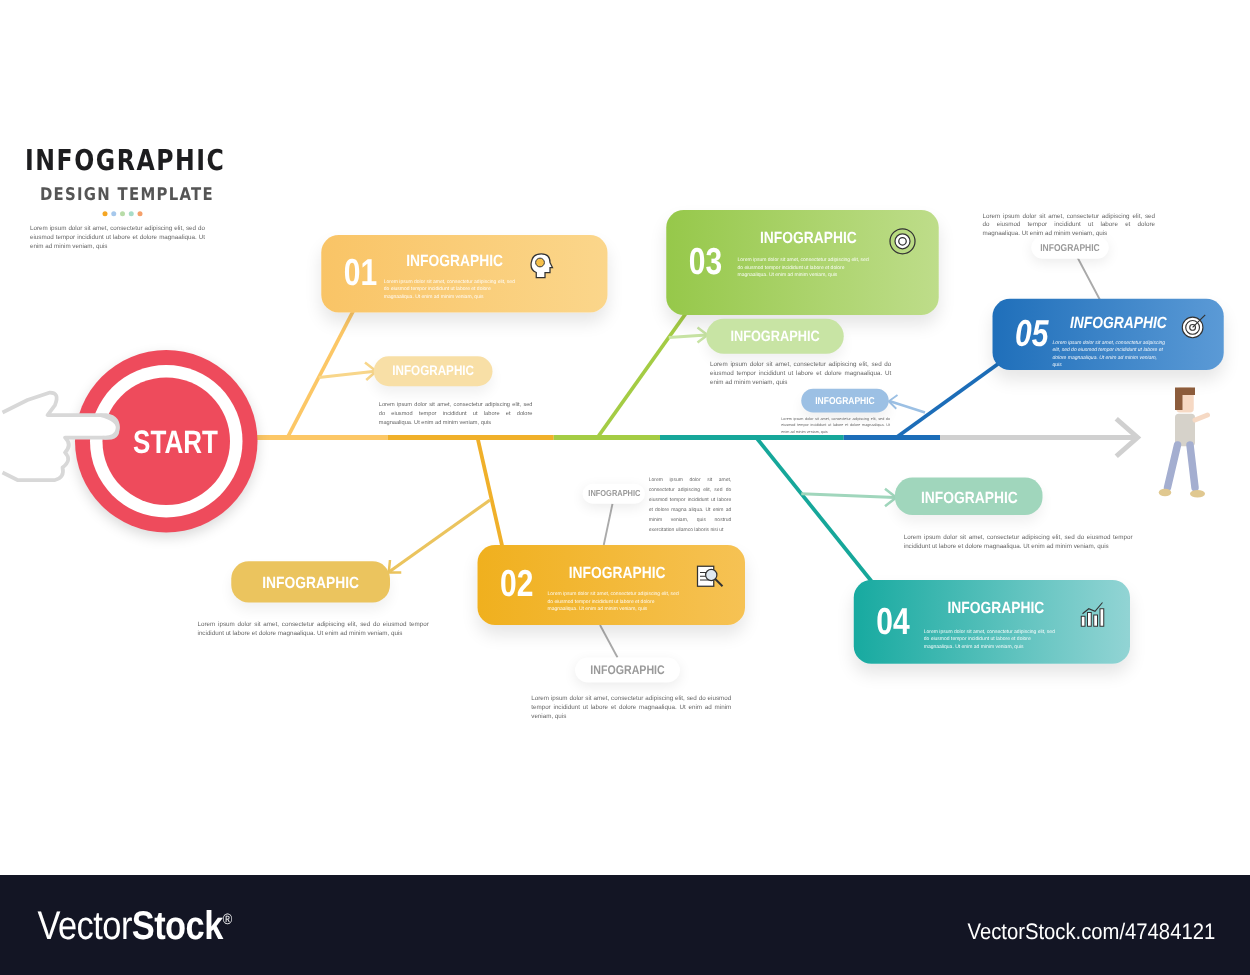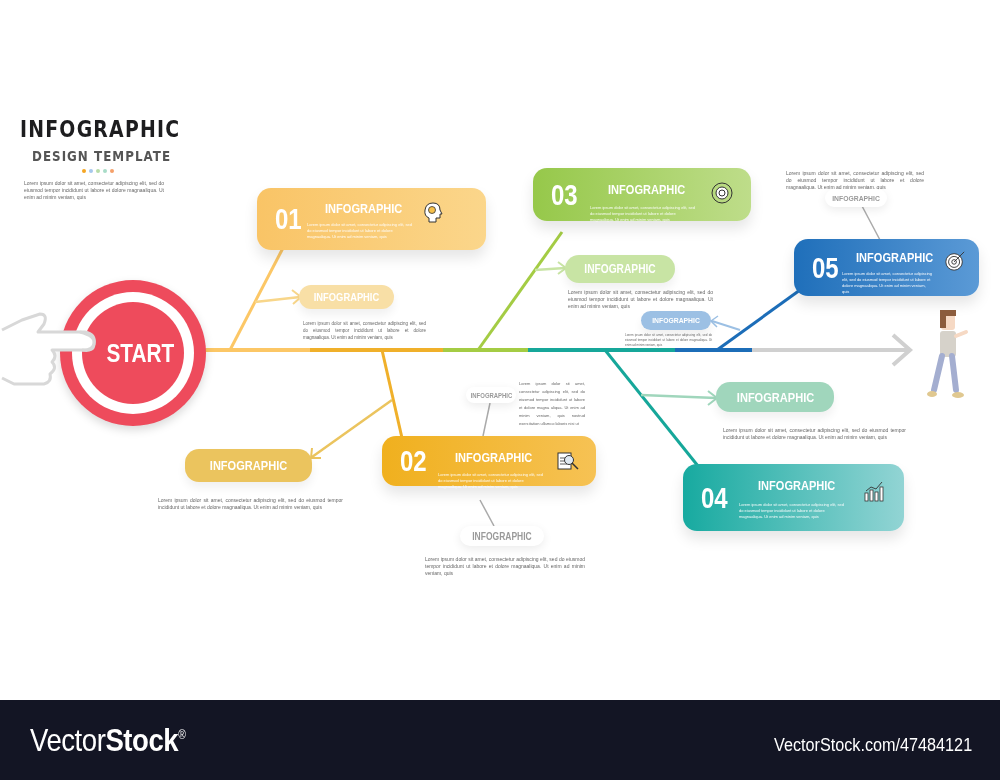--- a/index.html
+++ b/index.html
@@ -86,35 +86,35 @@
 <div class="abs card" style="left:257px;top:188px;width:229px;height:62px;background:linear-gradient(90deg,#f9c466,#fbd68b);">
   <span class="num">01</span>
   <span class="ctitle" style="left:68px;top:13px;">INFOGRAPHIC</span>
   <span class="clorem" style="left:50px;top:34px;width:108px;">Lorem ipsum dolor sit amet, consectetur adipiscing elit, sed do eiusmod tempor incididunt ut labore et dolore magnaaliqua. Ut enim ad minim veniam, quis</span>
   <svg class="cicon" style="left:164px;top:12px;" viewBox="0 0 24 24">
     <path d="M8,22 L8,18 Q3,16 4,10 Q5,3 12,3 Q19,3 19,10 L21,14 L19,14 L19,18 L15,18 L15,22 Z" fill="#fff" stroke="#333" stroke-width="1"></path>
     <circle cx="11" cy="10" r="3.5" fill="#f6c04a" stroke="#333" stroke-width="0.8"></circle>
   </svg>
 </div>
 
-<div class="abs card" style="left:382px;top:436px;width:214px;height:50px;background:linear-gradient(90deg,#f0b01e,#f6c254);">
+<div class="abs card" style="left:382px;top:436px;width:214px;height:64px;background:linear-gradient(90deg,#f0b01e,#f6c254);">
   <span class="num">02</span>
   <span class="ctitle" style="left:73px;top:14px;">INFOGRAPHIC</span>
   <span class="clorem" style="left:56px;top:36px;width:110px;">Lorem ipsum dolor sit amet, consectetur adipiscing elit, sed do eiusmod tempor incididunt ut labore et dolore magnaaliqua. Ut enim ad minim veniam, quis</span>
   <svg class="cicon" style="left:174px;top:14px;" viewBox="0 0 24 24">
     <rect x="2" y="3" width="13" height="16" fill="#fff" stroke="#333" stroke-width="1"></rect>
     <line x1="4" y1="8" x2="9" y2="8" stroke="#333" stroke-width="0.8"></line>
     <line x1="4" y1="11" x2="9" y2="11" stroke="#333" stroke-width="0.8"></line>
     <line x1="4" y1="14" x2="11" y2="14" stroke="#333" stroke-width="0.8"></line>
     <circle cx="13" cy="10" r="4.5" fill="#dfe8f0" stroke="#333" stroke-width="1"></circle>
     <line x1="16" y1="13" x2="22" y2="19" stroke="#333" stroke-width="1.5"></line>
   </svg>
 </div>
 
-<div class="abs card" style="left:533px;top:168px;width:218px;height:53px;background:linear-gradient(90deg,#96c84a,#bedd8a);">
+<div class="abs card" style="left:533px;top:168px;width:218px;height:84px;background:linear-gradient(90deg,#96c84a,#bedd8a);">
   <span class="num">03</span>
   <span class="ctitle" style="left:75px;top:14px;">INFOGRAPHIC</span>
   <span class="clorem" style="left:57px;top:37px;width:110px;">Lorem ipsum dolor sit amet, consectetur adipiscing elit, sed do eiusmod tempor incididunt ut labore et dolore magnaaliqua. Ut enim ad minim veniam, quis</span>
   <svg class="cicon" style="left:177px;top:13px;" viewBox="0 0 24 24">
     <circle cx="12" cy="12" r="10" fill="none" stroke="#333" stroke-width="1"></circle>
     <circle cx="12" cy="12" r="6" fill="#fff" stroke="#333" stroke-width="1"></circle>
     <circle cx="12" cy="12" r="3" fill="none" stroke="#333" stroke-width="1"></circle>
   </svg>
 </div>
 
@@ -124,21 +124,21 @@
   <span class="clorem" style="left:56px;top:38px;width:110px;">Lorem ipsum dolor sit amet, consectetur adipiscing elit, sed do eiusmod tempor incididunt ut labore et dolore magnaaliqua. Ut enim ad minim veniam, quis</span>
   <svg class="cicon" style="left:180px;top:15px;" viewBox="0 0 24 24">
     <rect x="2" y="14" width="3" height="8" fill="#fff" stroke="#333" stroke-width="0.8"></rect>
     <rect x="7" y="11" width="3" height="11" fill="#fff" stroke="#333" stroke-width="0.8"></rect>
     <rect x="12" y="13" width="3" height="9" fill="#fff" stroke="#333" stroke-width="0.8"></rect>
     <rect x="17" y="8" width="3" height="14" fill="#fff" stroke="#333" stroke-width="0.8"></rect>
     <polyline points="3,12 8,8 13,10 19,3" fill="none" stroke="#333" stroke-width="0.9"></polyline>
   </svg>
 </div>
 
-<div class="abs card" style="left:794px;top:239px;width:185px;height:57px;background:linear-gradient(90deg,#1f6fba,#5b9ad6);">
+<div class="abs card" style="left:794px;top:239px;width:185px;height:57px;background:linear-gradient(90deg,#1f6fba,#5b9ad6);font-style:italic;">
   <span class="num">05</span>
   <span class="ctitle" style="left:62px;top:11px;">INFOGRAPHIC</span>
   <span class="clorem" style="left:48px;top:32px;width:92px;">Lorem ipsum dolor sit amet, consectetur adipiscing elit, sed do eiusmod tempor incididunt ut labore et dolore magnaaliqua. Ut enim ad minim veniam, quis</span>
   <svg class="cicon" style="left:150px;top:11px;width:22px;height:22px;" viewBox="0 0 24 24">
     <circle cx="11" cy="13" r="9" fill="#fff" stroke="#333" stroke-width="1"></circle>
     <circle cx="11" cy="13" r="6" fill="none" stroke="#333" stroke-width="1"></circle>
     <circle cx="11" cy="13" r="2.5" fill="none" stroke="#333" stroke-width="1"></circle>
     <line x1="11" y1="13" x2="22" y2="2" stroke="#333" stroke-width="1"></line>
   </svg>
 </div>

